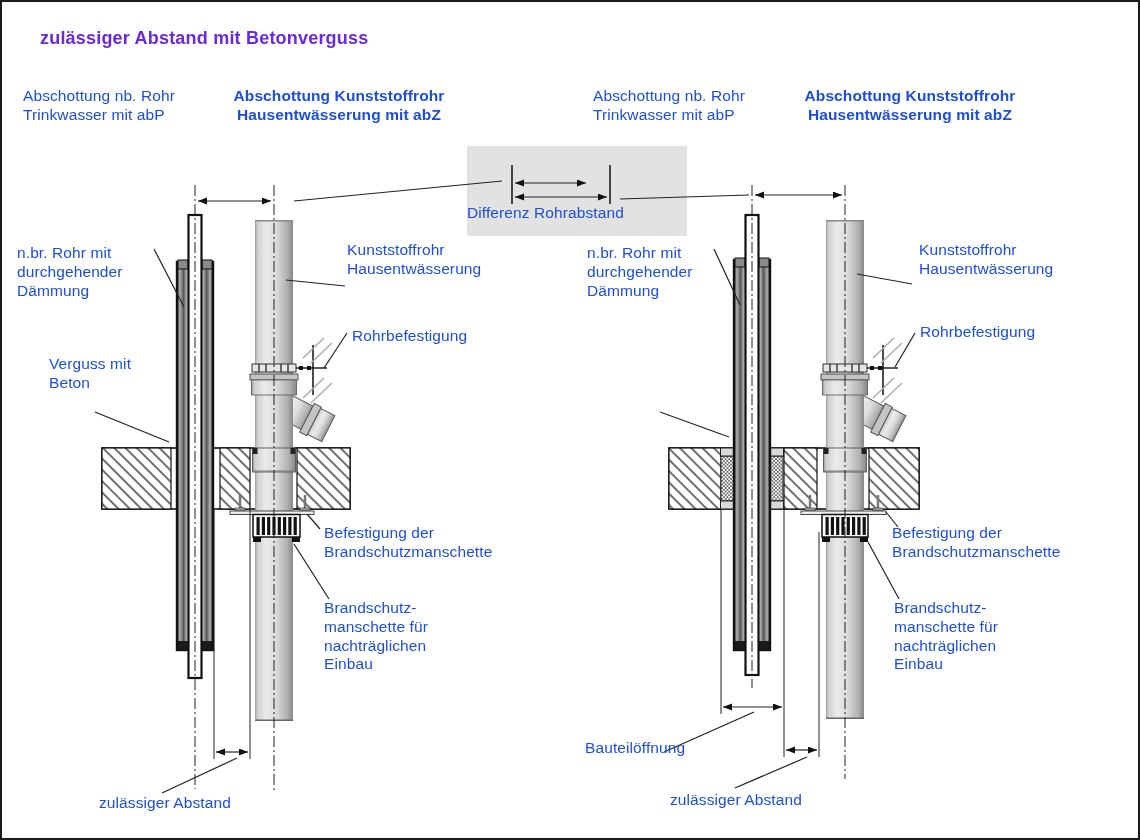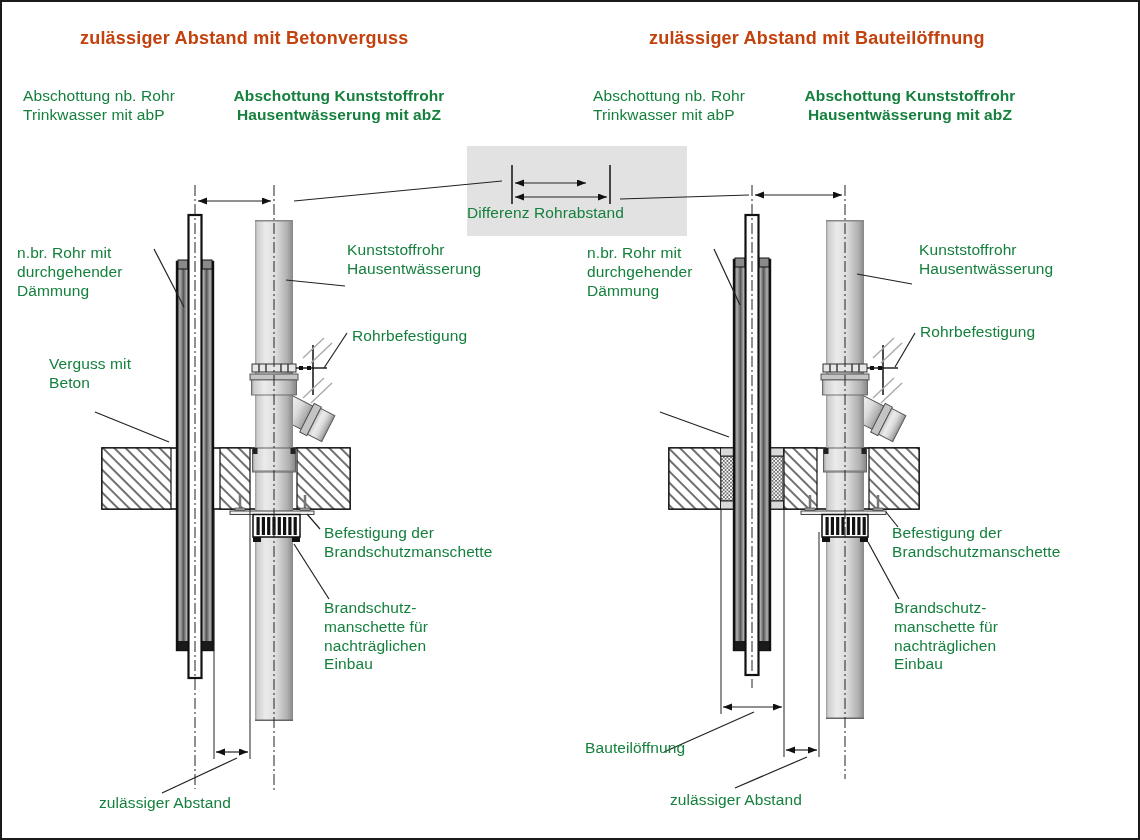--- a/index.html
+++ b/index.html
@@ -2,26 +2,26 @@
 <html><head>
 <meta charset="utf-8">
 <style>
   html,body{margin:0;padding:0;background:#ffffff;font-family:"Liberation Sans",sans-serif;}
   #canvas{
     position:relative;width:1136px;height:836px;margin:0;
     border:2px solid #1a1a1a;background:#ffffff;overflow:hidden;
   }
   #art{position:absolute;left:0;top:0;width:1136px;height:836px;}
   .lbl{
-    position:absolute;color:#15803d;font-size:15.5px;line-height:1.21;
+    position:absolute;color:#1d4ed8;font-size:15.5px;line-height:1.21;
     white-space:pre-line;letter-spacing:0.1px;
   }
   .title{
-    position:absolute;color:#c2410c;font-size:18px;font-weight:bold;
-    white-space:pre;letter-spacing:0.2px;margin-left:40px;
+    position:absolute;color:#6d28d9;font-size:18px;font-weight:bold;
+    white-space:pre;letter-spacing:0.2px;
   }
   .center-text{text-align:center;font-weight:bold;}
 </style>
 </head>
 <body>
 
 <div id="canvas">
 
   <svg id="art" viewBox="0 0 1136 836" xmlns="http://www.w3.org/2000/svg">
     <defs>
@@ -264,21 +264,20 @@
       <line x1="510" y1="163" x2="510" y2="202" stroke="#111" stroke-width="1.5"></line>
       <line x1="608" y1="163" x2="608" y2="202" stroke="#111" stroke-width="1.5"></line>
       <line x1="513" y1="181" x2="584" y2="181" stroke="#222" stroke-width="1.2" marker-start="url(#ah)" marker-end="url(#ah)"></line>
       <line x1="513" y1="195" x2="605" y2="195" stroke="#222" stroke-width="1.2" marker-start="url(#ah)" marker-end="url(#ah)"></line>
       <line x1="500" y1="179" x2="292" y2="199" stroke="#222" stroke-width="1.2"></line>
       <line x1="618" y1="197" x2="747" y2="193" stroke="#222" stroke-width="1.2"></line>
     </g>
   </svg>
 
   <div class="title" style="left:38px;top:26px;">zulässiger Abstand mit Betonverguss</div>
-  <div class="title" style="left:607px;top:26px;">zulässiger Abstand mit Bauteilöffnung</div>
 
   <div class="lbl" style="left:21px;top:85px;">Abschottung nb. Rohr
 Trinkwasser mit abP</div>
   <div class="lbl center-text" style="left:228px;top:85px;width:218px;">Abschottung Kunststoffrohr
 Hausentwässerung mit abZ</div>
   <div class="lbl" style="left:591px;top:85px;">Abschottung nb. Rohr
 Trinkwasser mit abP</div>
   <div class="lbl center-text" style="left:799px;top:85px;width:218px;">Abschottung Kunststoffrohr
 Hausentwässerung mit abZ</div>
 

